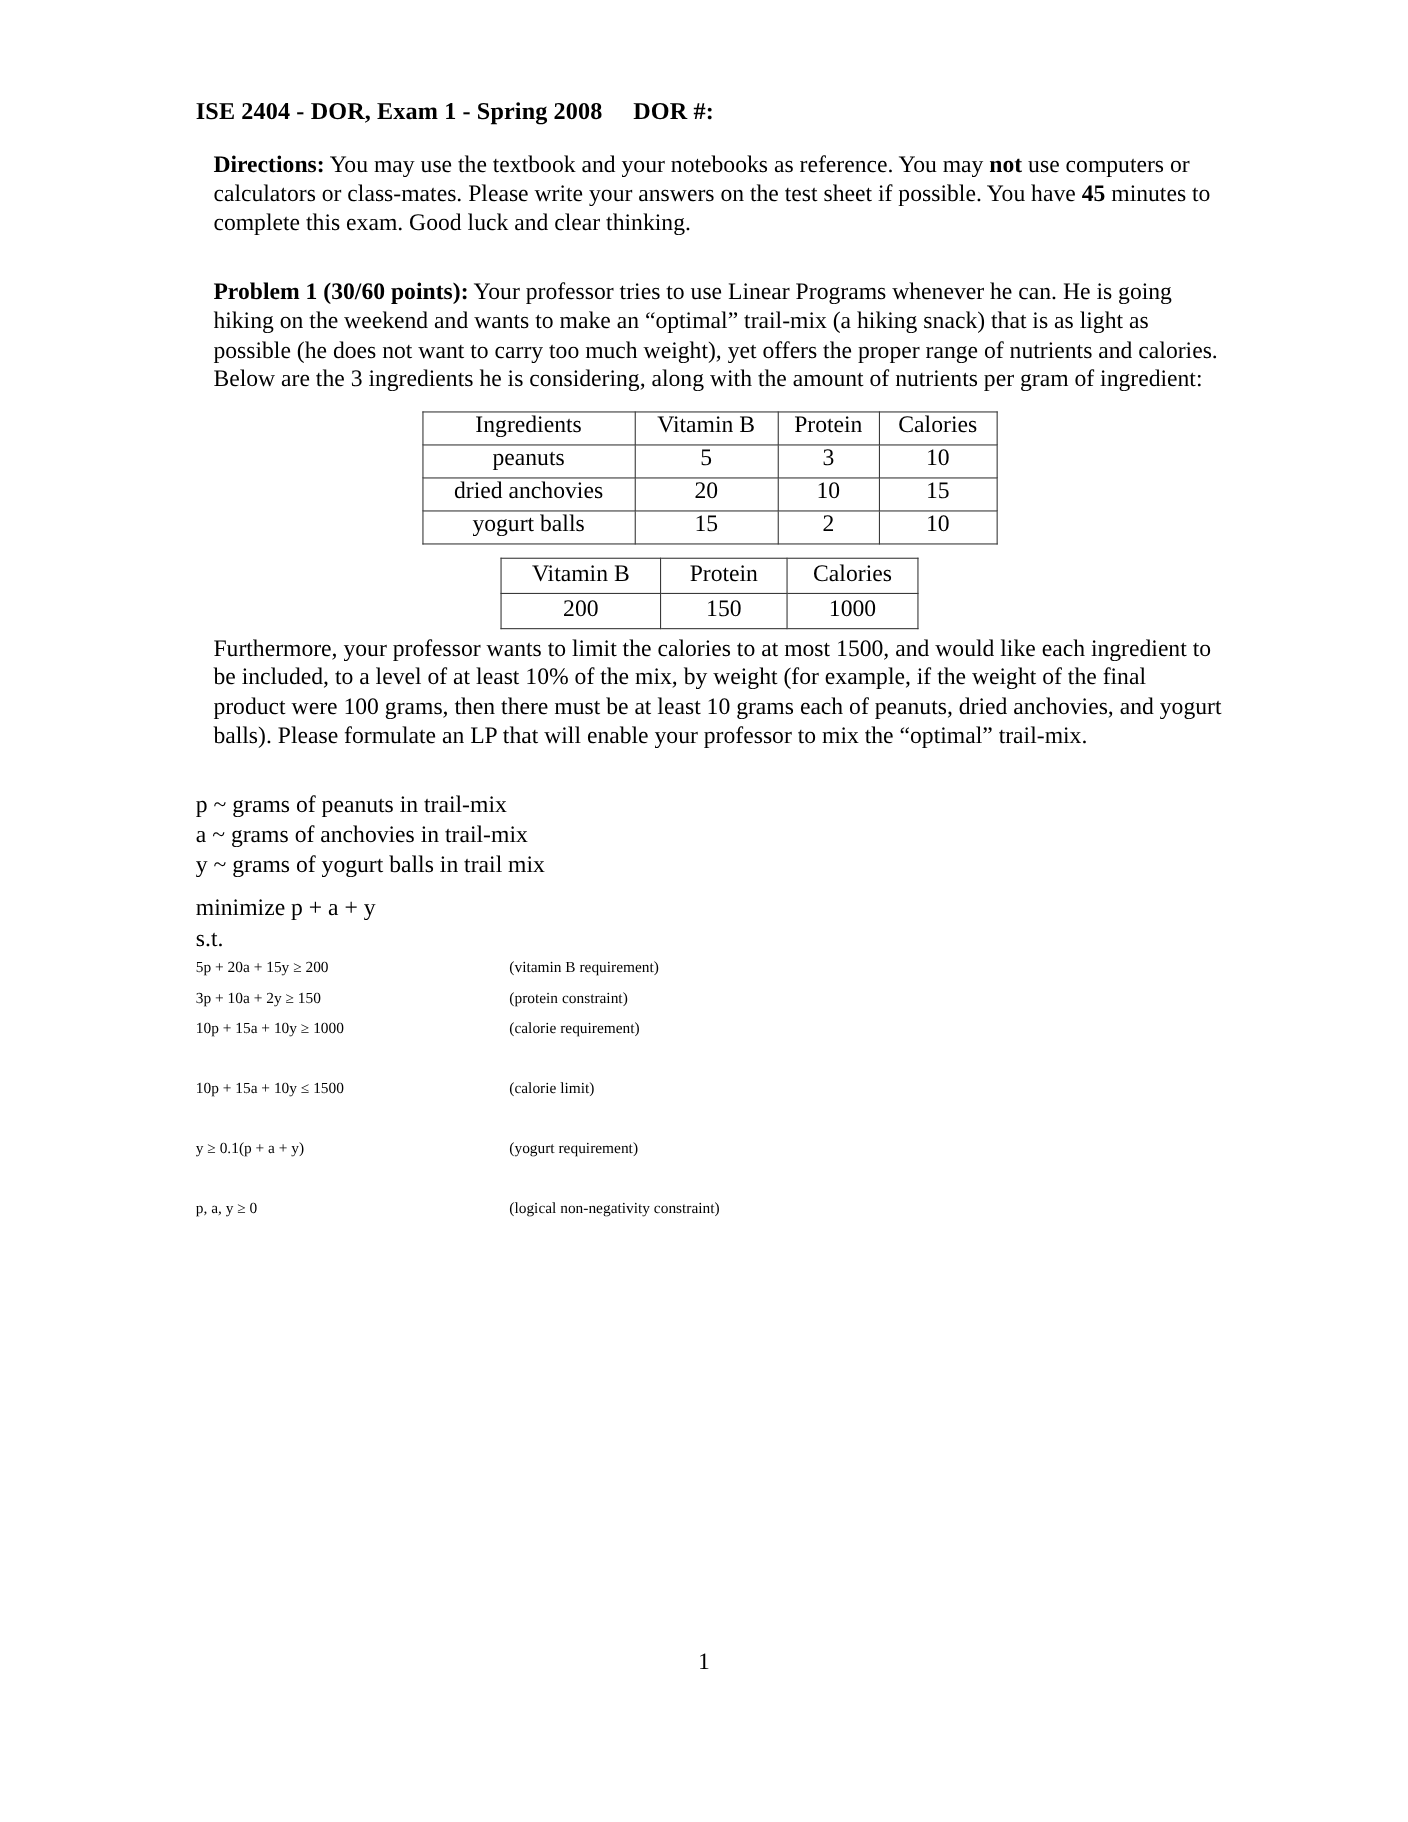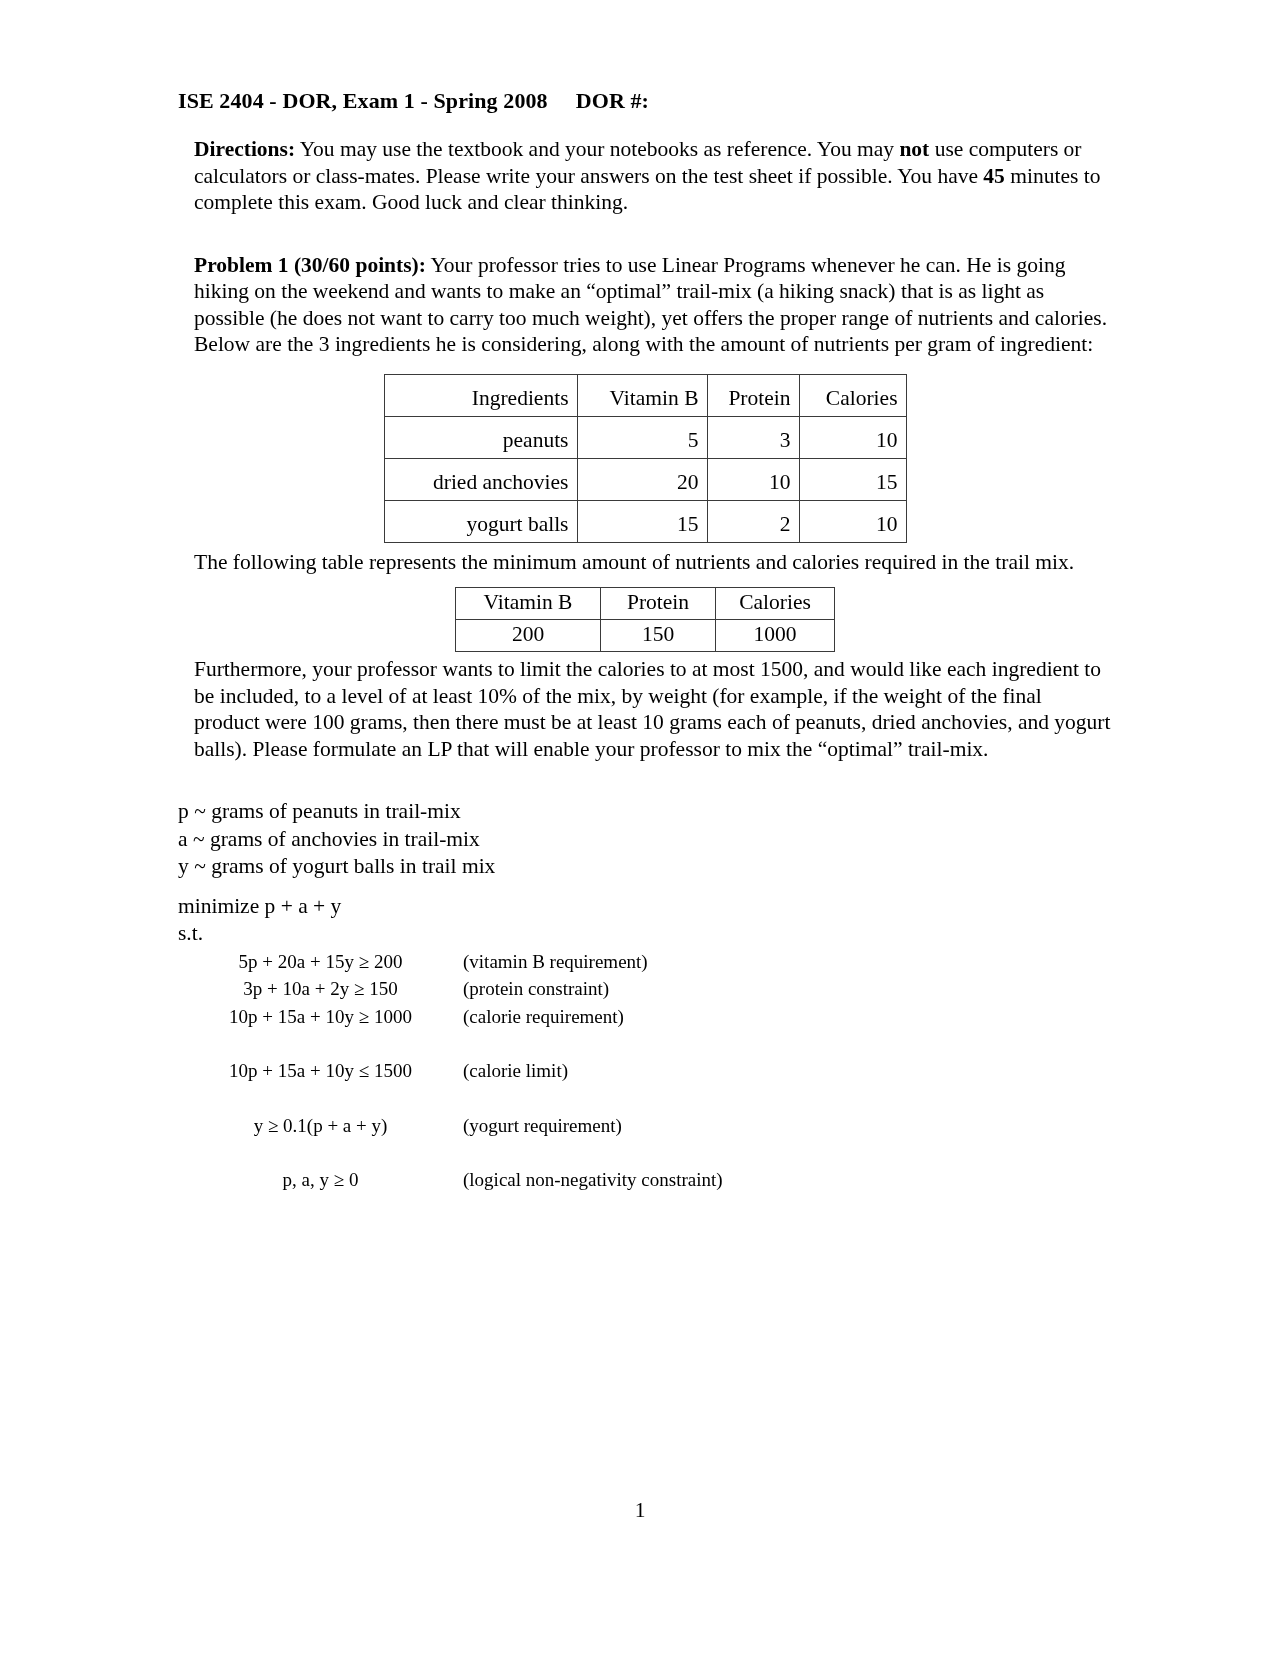--- a/index.html
+++ b/index.html
@@ -48,23 +48,23 @@
     margin: 16px 0 6px 0;
   }
   .tbl-wrap.t2 { margin: 12px 0 4px 0; }
   table.grid {
     border-collapse: collapse;
     font-size: 21.5px;
     line-height: 1.0;
   }
   table.grid td, table.grid th {
     border: 1.6px solid #3a3a3a;
-    padding: 13px 8px 5px 8px;
+    padding: 1px 8px 5px 8px;
     font-weight: normal;
-    text-align: right;
+    text-align: center;
     vertical-align: middle;
     height: 23px;
   }
   table.grid.ingredients td.c0 { width: 176px; }
   table.grid.ingredients td.c1 { width: 113px; }
   table.grid.ingredients td.c2 { width:  75px; }
   table.grid.ingredients td.c3 { width:  90px; }
 
   table.grid.minreq td { text-align: center; padding: 3px 14px 5px 14px; }
   table.grid.minreq td.m0 { width: 116px; }
@@ -77,23 +77,22 @@
     font-size: 21.5px;
     line-height: 27.5px;
     white-space: pre;
   }
   .blank { height: 27px; }
 
   
   .model { margin-top: 12px; }
   .mrow {
     display: flex;
-    font-size: 19px;
+    font-size: 14px;
     line-height: 27.5px;
-    text-align: center;
   }
   .mrow .lhs { width: 285px; white-space: pre; flex: 0 0 285px; }
   .mrow .rhs { white-space: pre; }
 
   
   .page-number {
     position: absolute;
     left: 0;
     right: 0;
     top: 1498px;
@@ -138,21 +137,20 @@
         <tr>
           <td class="c0">yogurt balls</td>
           <td class="c1">15</td>
           <td class="c2">2</td>
           <td class="c3">10</td>
         </tr>
       </tbody>
     </table>
   </div>
 
-  <p class="para tight">The following table represents the minimum amount of nutrients and calories required in the trail mix.</p>
 
   <div class="tbl-wrap t2">
     <table class="grid minreq">
       <tbody>
         <tr>
           <td class="m0">Vitamin B</td>
           <td class="m1">Protein</td>
           <td class="m2">Calories</td>
         </tr>
         <tr>

